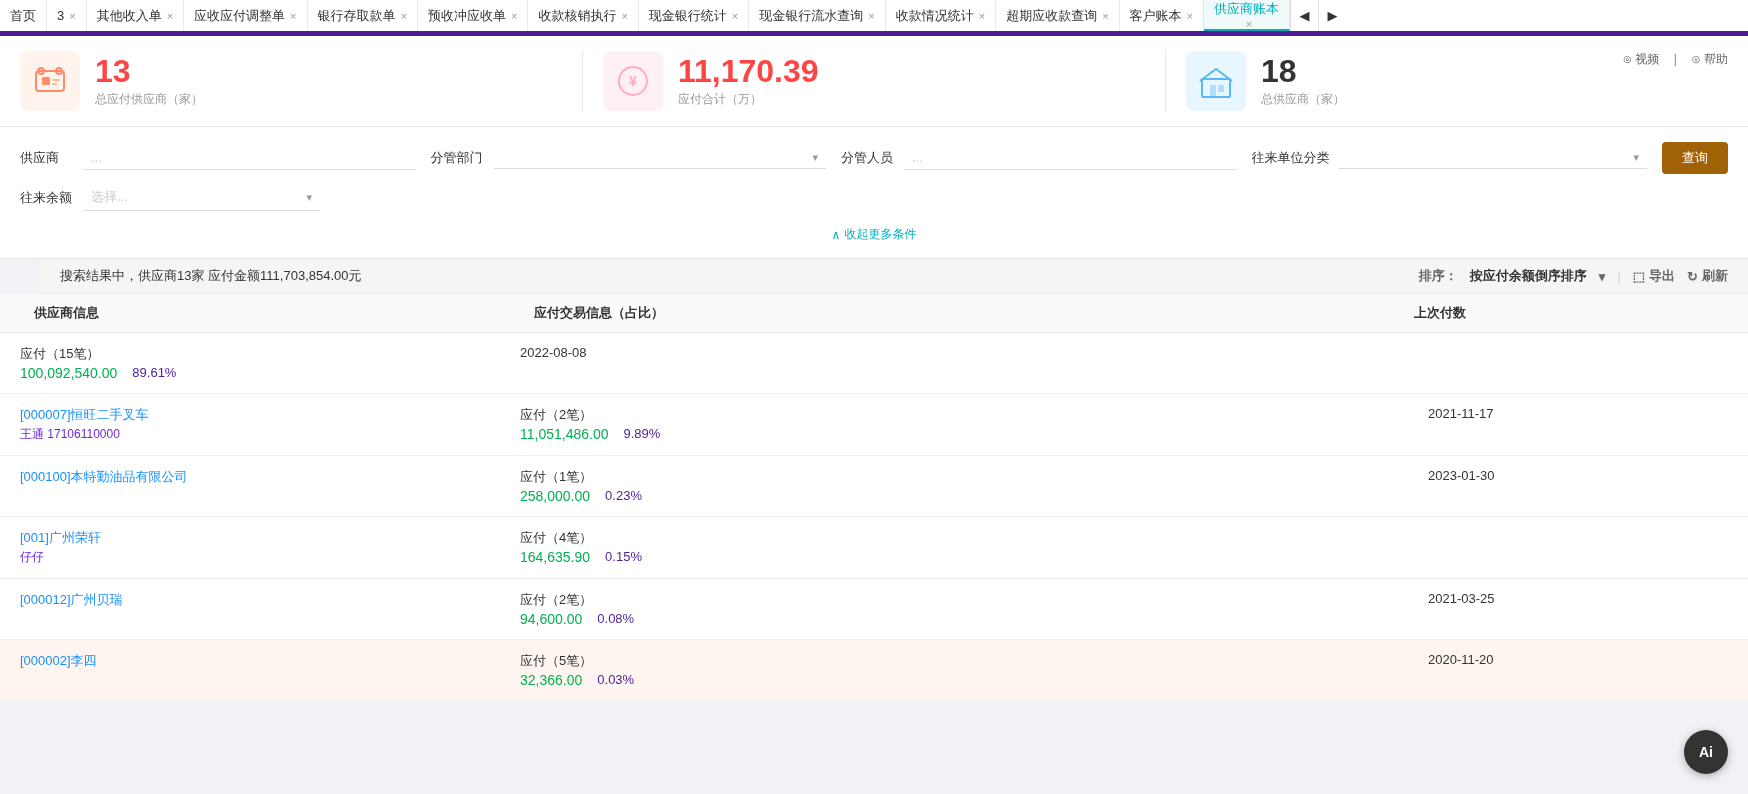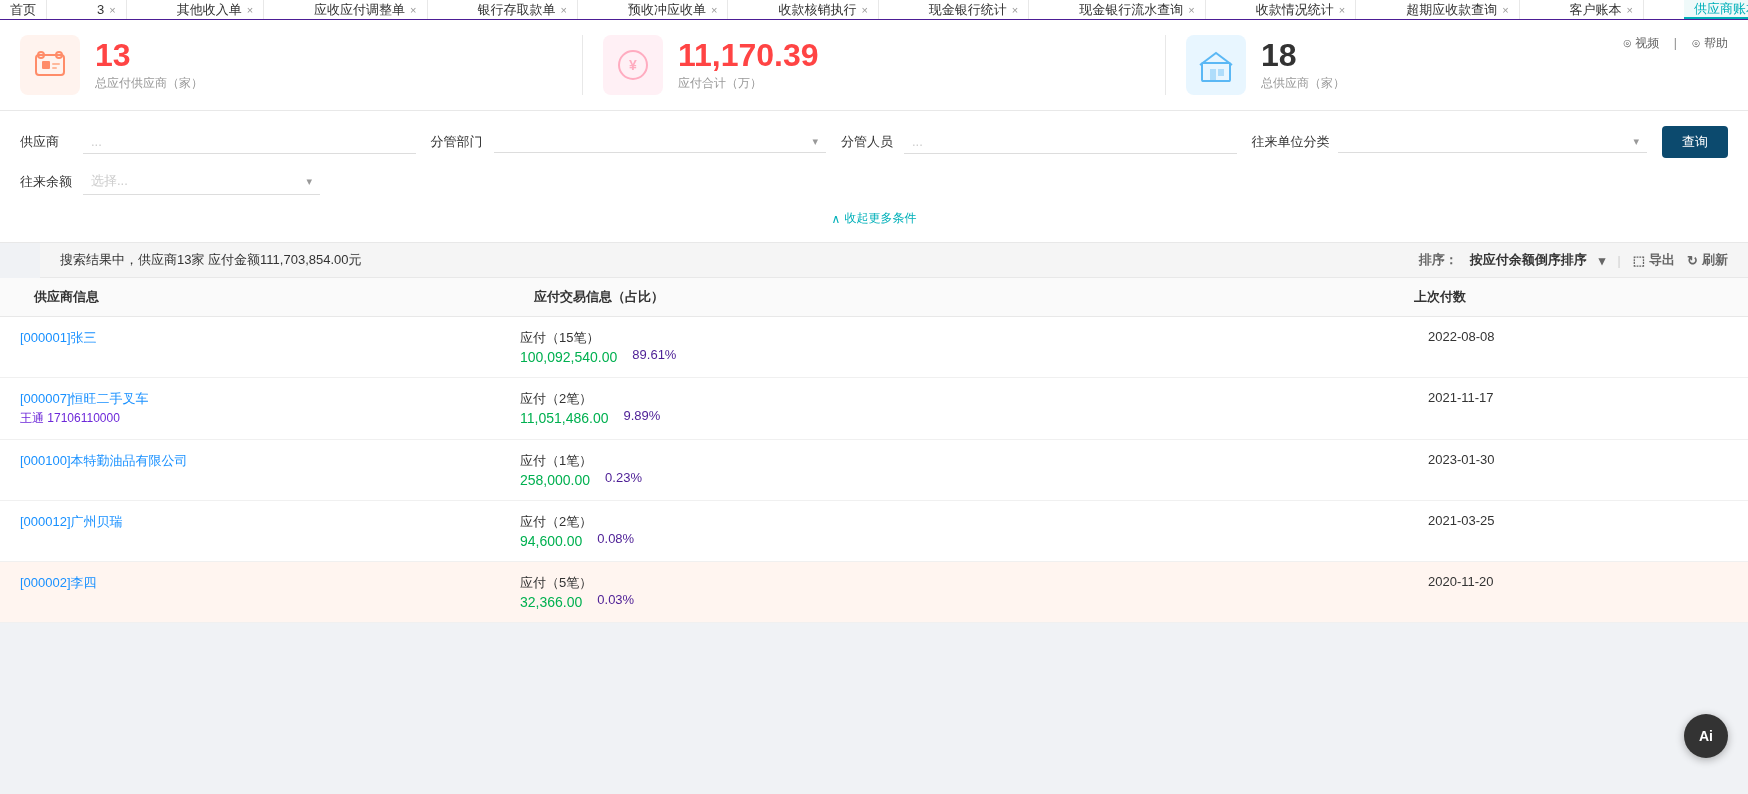--- a/index.html
+++ b/index.html
@@ -1,21 +1,21 @@
 <!DOCTYPE html>
 <html><head>
   <meta charset="utf-8">
   <style>
     * { box-sizing: border-box; margin: 0; padding: 0; }
     body { font-family: 'Microsoft YaHei', Arial, sans-serif; font-size: 13px; background: #f0f2f5; color: #333; }
 
     
     .nav-bar {
       display: flex; align-items: center; background: #fff;
-      border-bottom: 1px solid #4c1d95; height: 20px; overflow: hidden; gap: 40px;
+      border-bottom: 5px solid #4c1d95; height: 36px; overflow: hidden;
     }
     .nav-item {
       display: flex; align-items: center; padding: 0 10px; height: 100%;
       white-space: nowrap; cursor: pointer; font-size: 13px; color: #333;
       border-right: 1px solid #e8e8e8; position: relative;
     }
     .nav-item.active { color: #00b0b9; border-bottom: 2px solid #00b0b9; background: #f0fafa; flex-direction: column; }
     .nav-item .close-btn { margin-left: 5px; color: #999; font-size: 11px; cursor: pointer; }
     .nav-arrow { width: 28px; height: 36px; display: flex; align-items: center; justify-content: center; cursor: pointer; background: #fff; border-left: 1px solid #e0e0e0; }
 
@@ -54,21 +54,21 @@
     }
     .filter-input::placeholder { color: #ccc; }
     .filter-select {
       flex: 1; border: none; border-bottom: 1px solid #ddd; padding: 4px 8px;
       font-size: 13px; outline: none; color: #333; background: transparent;
       display: flex; align-items: center; justify-content: space-between; cursor: pointer;
     }
     .filter-select-text { color: #ccc; font-size: 13px; }
     .dropdown-arrow { color: #999; font-size: 11px; }
     .search-btn {
-      background: #0c4a6e; color: #fff; border: none; padding: 7px 20px;
+      background: #a16207; color: #fff; border: none; padding: 7px 20px;
       border-radius: 4px; cursor: pointer; font-size: 13px; white-space: nowrap;
     }
     .collapse-btn {
       display: flex; align-items: center; justify-content: center;
       color: #00b0b9; font-size: 12px; cursor: pointer; padding: 5px;
       gap: 4px;
     }
 
     
     .result-bar {
@@ -93,21 +93,21 @@
       padding: 12px 20px; border-bottom: 1px solid #f0f0f0;
       align-items: start;
     }
     .table-row:nth-child(even) { background: #fff; }
     .table-row.highlighted { background: #fff5f0; }
     .supplier-link { color: #1890ff; text-decoration: none; cursor: pointer; font-size: 13px; }
     .supplier-sub { font-size: 12px; color: #6d28d9; margin-top: 2px; }
     .trans-label { font-size: 13px; color: #333; }
     .trans-amount { font-size: 14px; color: #00b050; font-weight: 500; margin-top: 2px; cursor: pointer; }
     .trans-percent { font-size: 13px; color: #4c1d95; margin-left: 15px; }
-    .trans-row { display: flex; align-items: flex-start; }
+    .trans-row { display: flex; align-items: center; }
     .last-pay { font-size: 13px; color: #333; }
   </style>
 </head>
 <body>
 
 <div class="nav-bar">
   <div class="nav-item">
     <span>首页</span>
   </div>
   <div class="nav-item">
@@ -283,23 +283,20 @@
 
 <div class="table-container">
   <div class="table-header">
     <div>供应商信息</div>
     <div>应付交易信息（占比）</div>
     <div>上次付数</div>
   </div>
 
   <div class="table-row">
     <div>
-      <a class="supplier-link">[000001]张三</a>
-    </div>
-    <div>
       <div class="trans-label">应付（15笔）</div>
       <div class="trans-row">
         <span class="trans-amount">100,092,540.00</span>
         <span class="trans-percent">89.61%</span>
       </div>
     </div>
     <div class="last-pay">2022-08-08</div>
   </div>
 
   <div class="table-row">
@@ -324,20 +321,34 @@
     <div>
       <div class="trans-label">应付（1笔）</div>
       <div class="trans-row">
         <span class="trans-amount">258,000.00</span>
         <span class="trans-percent">0.23%</span>
       </div>
     </div>
     <div class="last-pay">2023-01-30</div>
   </div>
 
+  <div class="table-row">
+    <div>
+      <a class="supplier-link">[001]广州荣轩</a>
+      <div class="supplier-sub">仔仔</div>
+    </div>
+    <div>
+      <div class="trans-label">应付（4笔）</div>
+      <div class="trans-row">
+        <span class="trans-amount">164,635.90</span>
+        <span class="trans-percent">0.15%</span>
+      </div>
+    </div>
+    <div class="last-pay"></div>
+  </div>
 
   <div class="table-row">
     <div>
       <a class="supplier-link">[000012]广州贝瑞</a>
     </div>
     <div>
       <div class="trans-label">应付（2笔）</div>
       <div class="trans-row">
         <span class="trans-amount">94,600.00</span>
         <span class="trans-percent">0.08%</span>
@@ -354,15 +365,15 @@
       <div class="trans-label">应付（5笔）</div>
       <div class="trans-row">
         <span class="trans-amount">32,366.00</span>
         <span class="trans-percent">0.03%</span>
       </div>
     </div>
     <div class="last-pay">2020-11-20</div>
   </div>
 </div>
 
-<div style="position:fixed; bottom:36px; right:20px; background:#333; color:#fff; border-radius:50%; width:44px; height:44px; display:flex; align-items:center; justify-content:center; font-size:14px; font-weight:bold; cursor:pointer; box-shadow:0 2px 8px rgba(0,0,0,0.3);">
+<div style="position:fixed; bottom:20px; right:20px; background:#333; color:#fff; border-radius:50%; width:44px; height:44px; display:flex; align-items:center; justify-content:center; font-size:14px; font-weight:bold; cursor:pointer; box-shadow:0 2px 8px rgba(0,0,0,0.3);">
   <span>Ai</span>
 </div>
 
 </body></html>

